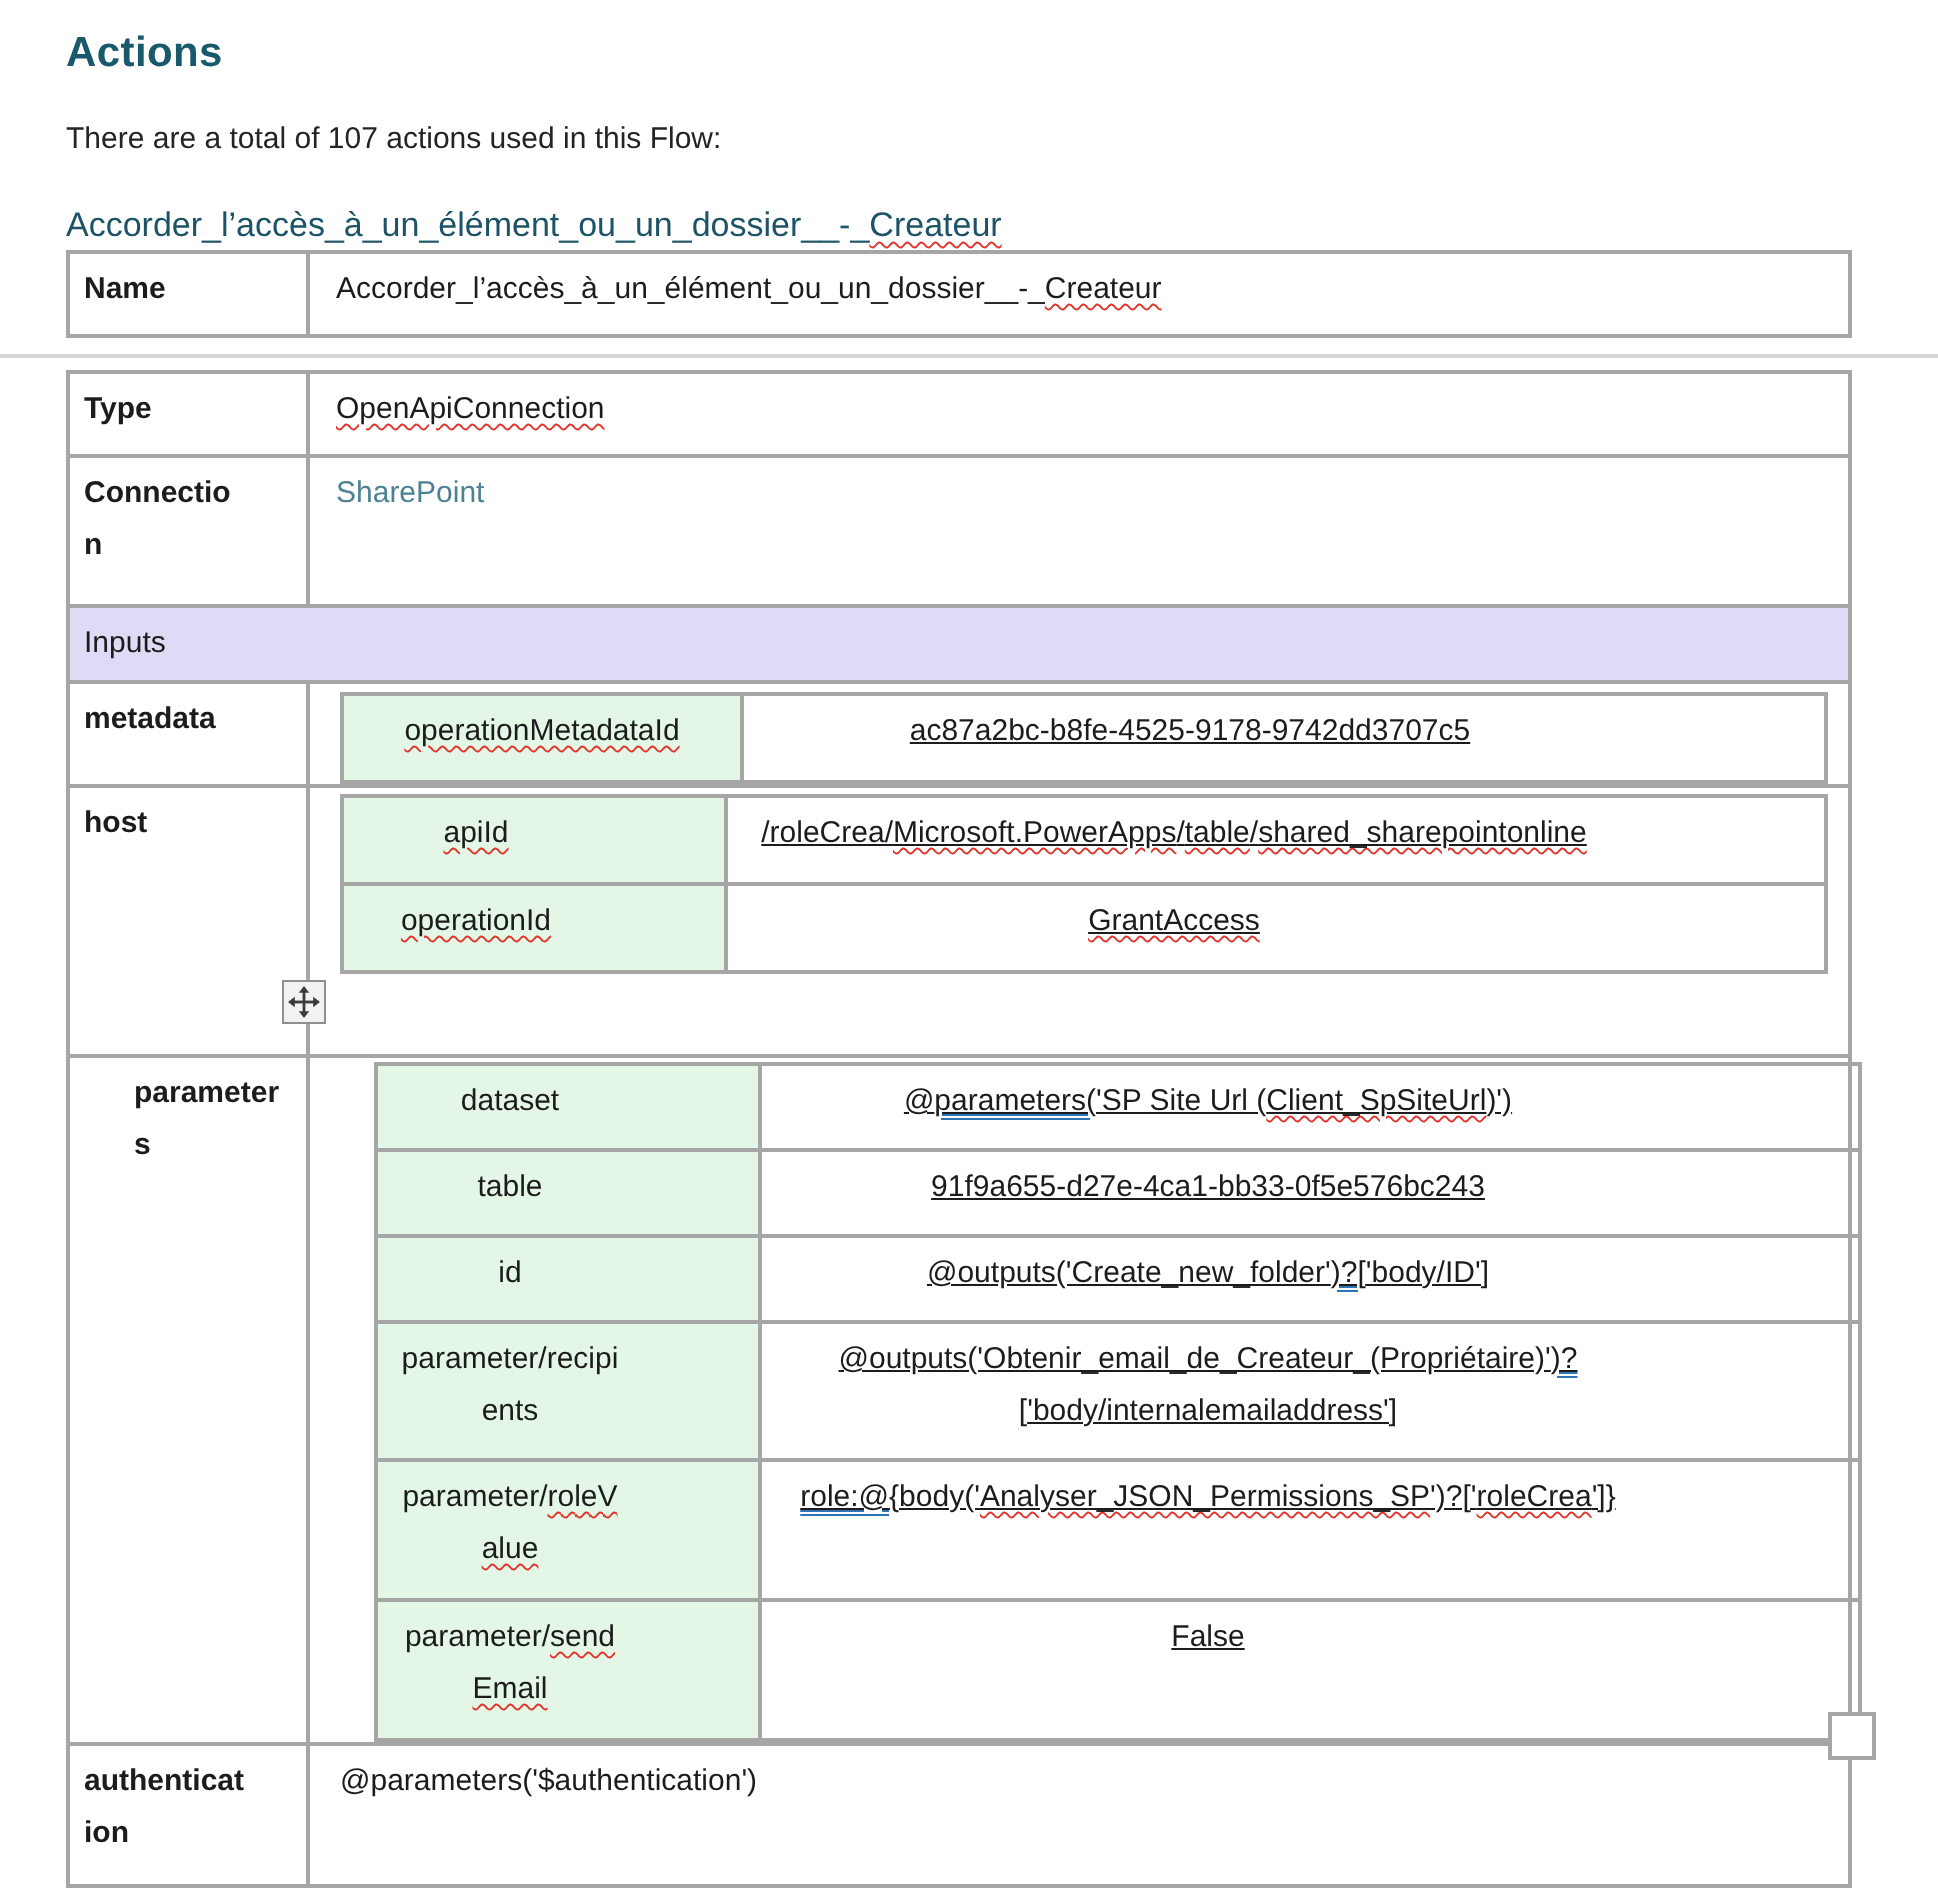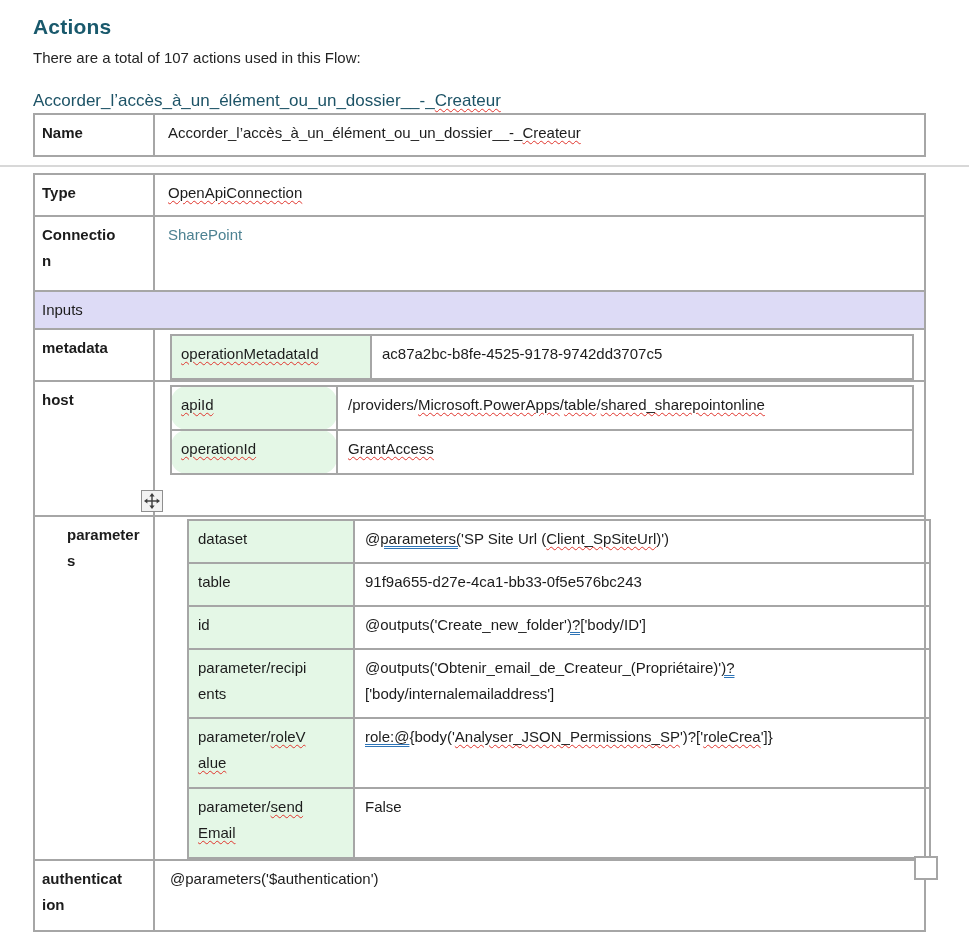--- a/index.html
+++ b/index.html
@@ -3,57 +3,57 @@
 <meta charset="utf-8">
 <style>
   * { margin:0; padding:0; box-sizing:border-box; }
   html,body { width:969px; height:946px; background:#ffffff; overflow:hidden; }
   body { font-family:"Liberation Sans", sans-serif; color:#1c1c1c; position:relative; }
 
   .content { position:absolute; left:33px; top:0; width:893px; }
 
   .h-actions { font-size:21px; line-height:27px; font-weight:600; letter-spacing:.2px;
                color:#19596C; margin-top:13px; }
-  .intro { font-size:15px; line-height:22px; color:#242424; margin-top:7px; }
+  .intro { font-size:15px; line-height:22px; color:#242424; margin-top:19px; }
   .action-title { font-size:17px; line-height:25px; font-weight:400; color:#1D5366;
                   margin-top:19px; white-space:nowrap; }
 
   table.tbl { border-collapse:collapse; width:893px; table-layout:fixed; }
   table.tbl td { border:2px solid #A6A6A6; vertical-align:top; font-size:15px; line-height:26px; }
 
   .divider { height:2px; background:#D8D8D8; width:969px; margin:8px 0 6px -33px; }
 
   td.k { width:120px; padding:5px 6px 5px 7px; font-weight:700; }
   td.k .kw { width:80px; word-break:break-all; }
   td.v { padding:5px 10px 5px 13px; }
   td.v-auth { padding:5px 10px 5px 15px; }
 
   tr.r-name  td { height:42px; }
   tr.r-type  td { height:42px; }
   tr.r-conn  td { height:75px;margin-top:16px; }
   tr.r-inputs td { height:38px; }
   tr.r-meta  td { height:52px; }
-  tr.r-host  td { height:135px;border-radius:16px; }
+  tr.r-host  td { height:135px; }
   tr.r-params td { height:343px;padding-left:32px; }
   tr.r-auth  td { height:71px; }
 
   tr.r-inputs td.sect { background:#DDDBF6; font-weight:400; padding:5px 7px;margin-left:18px; }
 
   td.nest { padding:4px 14px 0 15px; }
   td.nest-host { padding-top:3px; }
   td.nest-params { padding-top:2px; }
 
   table.ntbl { border-collapse:collapse; width:744px; table-layout:fixed; }
-  table.ntbl td { border:2px solid #A6A6A6; vertical-align:top; font-size:15px; line-height:26px; }
-  table.ntbl td.nk { background:#E4F7E6; padding:5px 8px 5px 9px; width:166px; }
+  table.ntbl td { border:2px solid #A6A6A6; vertical-align:top; font-size:15px; line-height:26px;text-align:center; }
+  table.ntbl td.nk { background:#E4F7E6; padding:5px 8px 5px 9px; width:192px; }
   table.ntbl.tA td.nk { width:200px; }
   table.ntbl td.nk .nkw { width:114px; word-break:break-all; }
   table.ntbl.tA td.nk .nkw { width:180px; }
   table.ntbl td.nv { padding:5px 10px; }
-  table.ntbl td.nv .nvw { max-width:426px; overflow-wrap:anywhere; }
+  table.ntbl td.nv .nvw { max-width:426px; overflow-wrap:anywhere;text-decoration:underline; }
 
   tr.nr44 td { height:44px; }
   tr.nr43 td { height:43px; }
   tr.nr69 td { height:69px; }
   tr.nr70 td { height:70px; }
 
   .sq  { text-decoration-line:underline; text-decoration-style:wavy;
          text-decoration-color:#E0342C; text-decoration-thickness:1px; text-underline-offset:2px; }
   .gq  { text-decoration-line:underline; text-decoration-style:double;
          text-decoration-color:#2E74B6; text-decoration-thickness:1px; text-underline-offset:2px; }
@@ -140,21 +140,21 @@
           <div class="kw">host</div>
         </td>
         <td class="nest nest-host">
           <table class="ntbl">
             <tbody>
               <tr class="nr44">
                 <td class="nk">
                   <div class="nkw"><span class="sq">apiId</span></div>
                 </td>
                 <td class="nv">
-                  <div class="nvw"><span>/providers/</span><span class="sq">Microsoft.PowerApps</span><span>/</span><span class="sq">table</span><span>/</span><span class="sq">shared_sharepointonline</span></div>
+                  <div class="nvw"><span>/roleCrea/</span><span class="sq">Microsoft.PowerApps</span><span>/</span><span class="sq">table</span><span>/</span><span class="sq">shared_sharepointonline</span></div>
                 </td>
               </tr>
               <tr class="nr44">
                 <td class="nk">
                   <div class="nkw"><span class="sq">operationId</span></div>
                 </td>
                 <td class="nv">
                   <div class="nvw"><span class="sq">GrantAccess</span></div>
                 </td>
               </tr>

